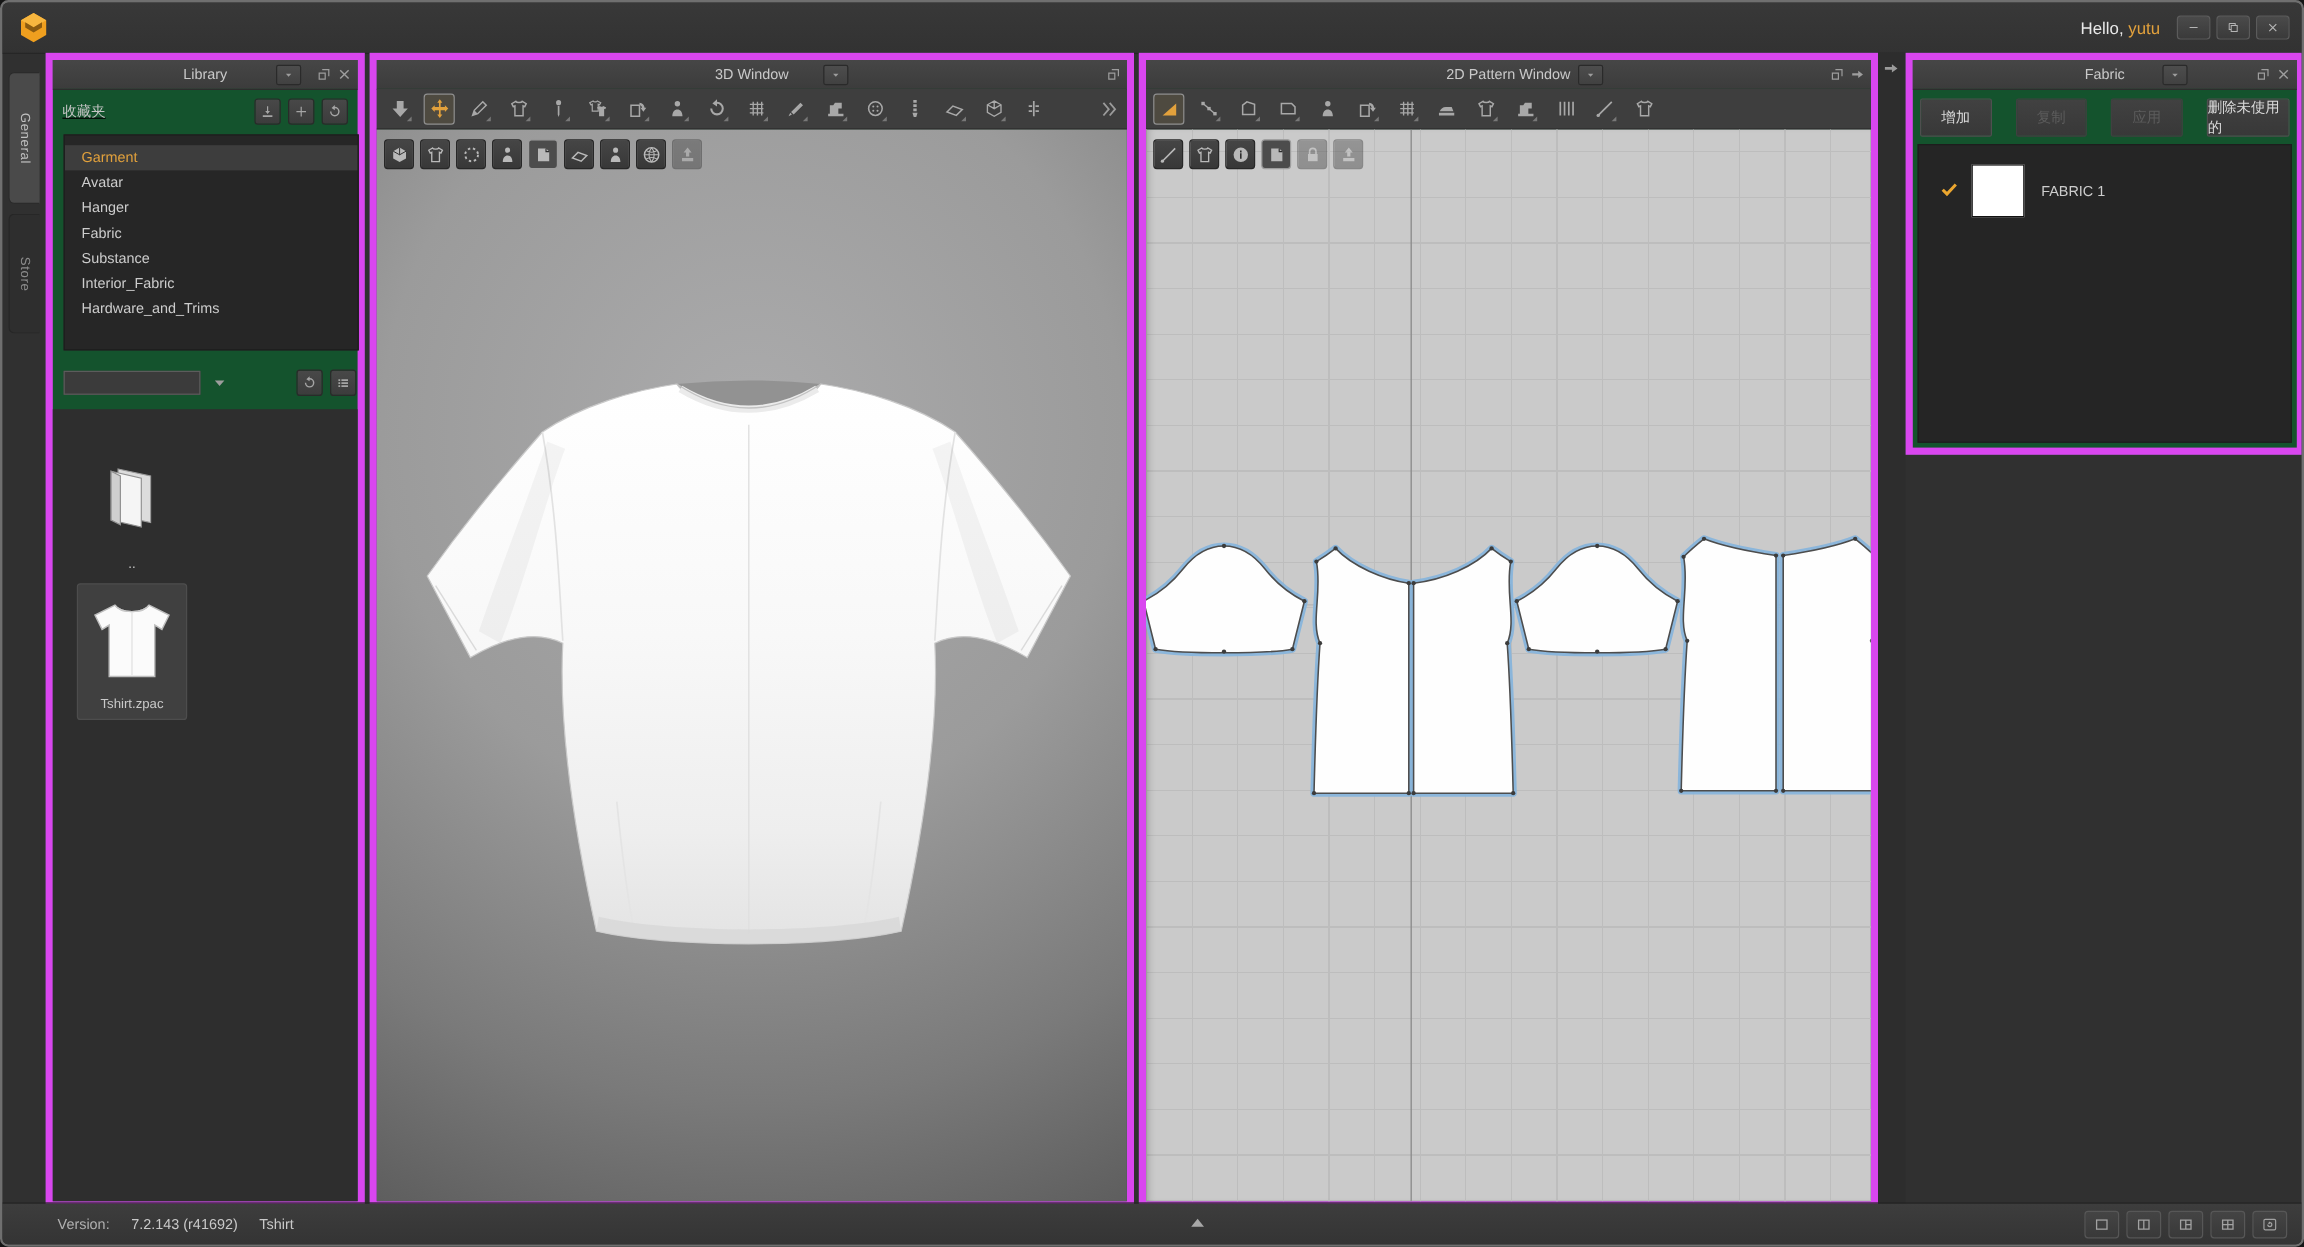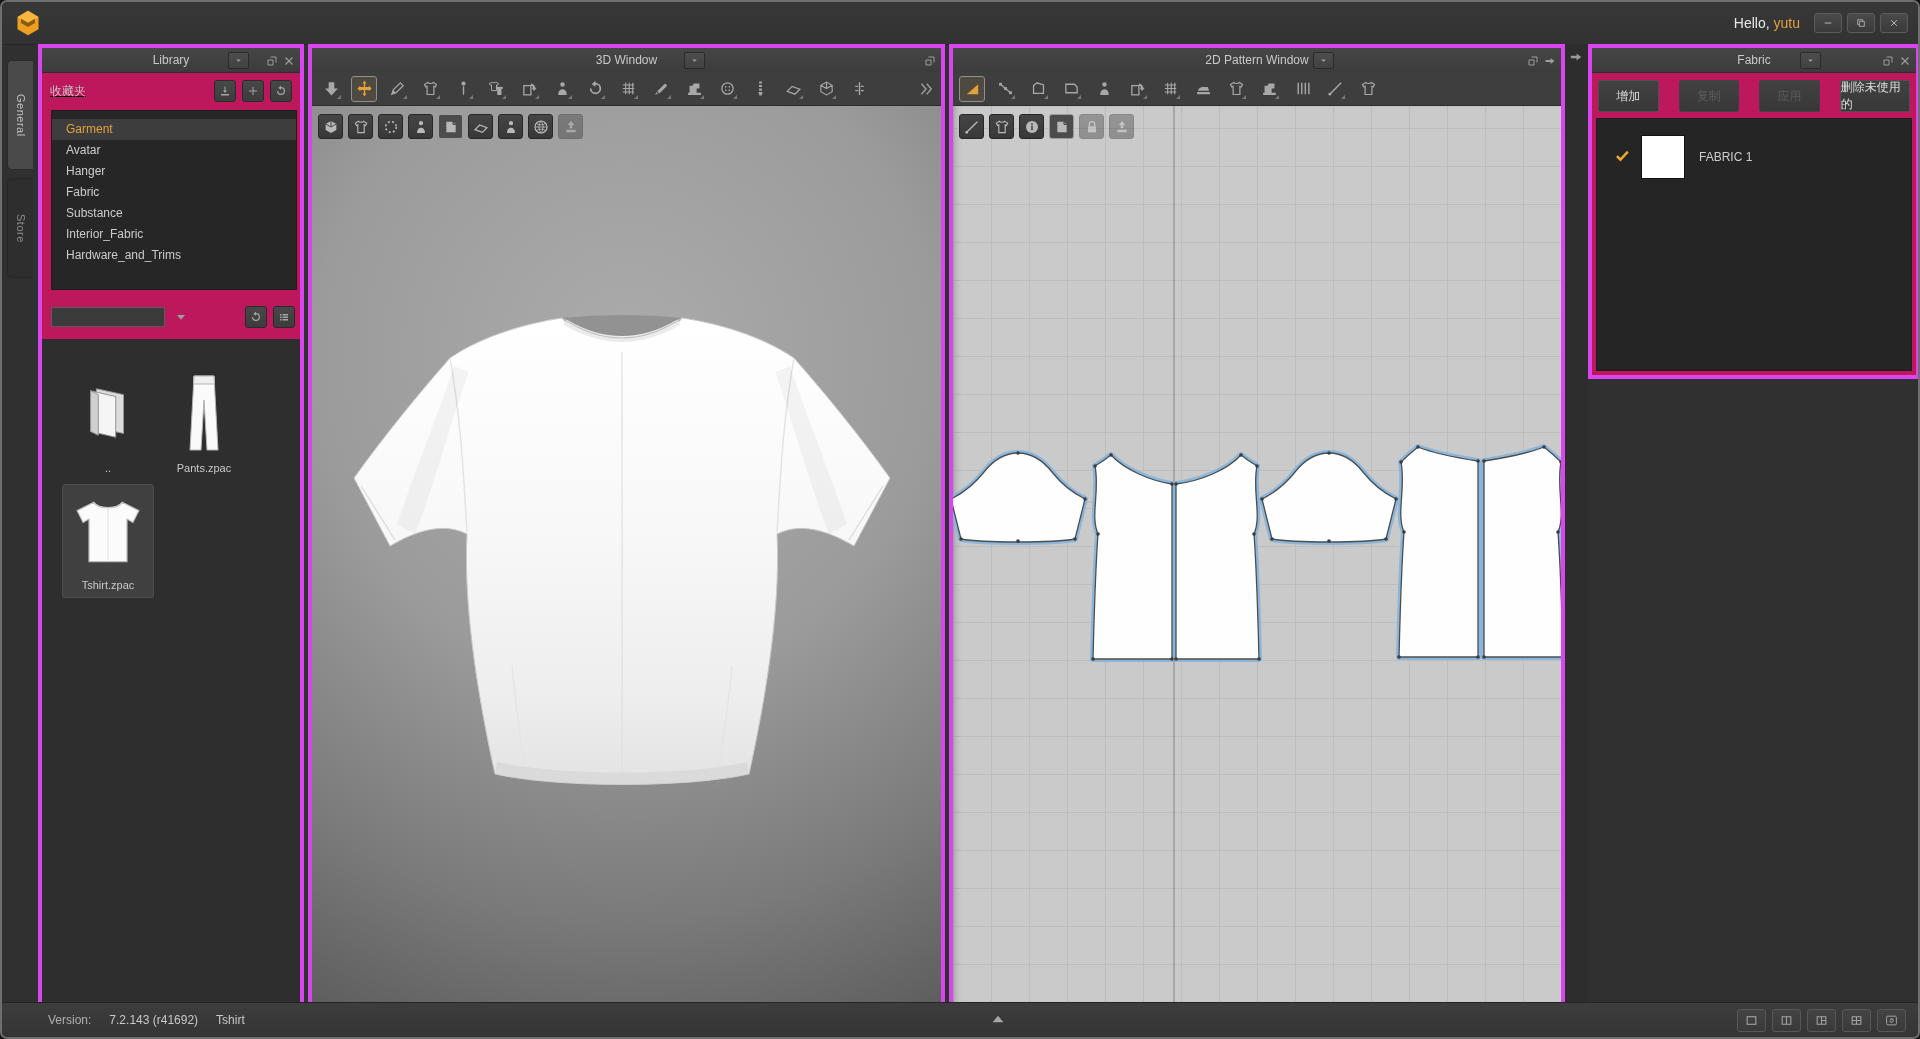--- a/index.html
+++ b/index.html
@@ -10,21 +10,21 @@
   .logo{width:28px;height:28px;margin:0 14px 0 12px;flex:0 0 auto;}
   .menus{display:flex;align-items:center;height:100%;}
   .menu{padding:0 13px;font-size:15px;color:#e2e2e2;line-height:42px;cursor:default;}
   .tb-right{margin-left:auto;display:flex;align-items:center;gap:14px;padding-right:10px;}
   .hello{font-size:14px;color:#e8e8e8;}
   .hello b{color:#e2a13c;font-weight:normal;}
   .winbtns{display:flex;gap:5px;}
   .wbtn{width:26px;height:18px;background:linear-gradient(#4a4a4a,#3a3a3a);border:1px solid #5b5b5b;border-radius:3px;color:#b5b5b5;display:flex;align-items:center;justify-content:center;}
   .wbtn svg{width:10px;height:10px;}
   
-  .panel{position:absolute;background:#be185d;border:4px solid #d946ef;box-sizing:border-box;}
+  .panel{position:absolute;background:#14532d;border:6px solid #d946ef;box-sizing:border-box;}
   .phead{height:24px;background:linear-gradient(#464646,#3c3c3c);border-bottom:1px solid #2d2d2d;position:relative;}
   .ptitle{position:absolute;left:0;right:0;top:0;text-align:center;line-height:24px;font-size:12px;color:#c9c9c9;}
   .dd{position:absolute;top:4px;width:19px;height:15px;background:linear-gradient(#4d4d4d,#414141);border:1px solid #2a2a2a;border-radius:2px;color:#9d9d9d;display:flex;align-items:center;justify-content:center;}
   .dd svg{width:9px;height:9px;}
   .phicons{position:absolute;right:5px;top:5px;display:flex;gap:5px;color:#9d9d9d;}
   .phicons svg{width:12px;height:12px;}
   
   .vtab{position:absolute;left:5px;width:26px;writing-mode:vertical-rl;display:flex;align-items:center;justify-content:center;
     font-size:11px;letter-spacing:.5px;border-radius:5px 0 0 5px;box-sizing:border-box;}
   .vtab.on{background:#4a4a4a;color:#c0c0c0;border:1px solid #2b2b2b;border-right:none;}
@@ -362,29 +362,20 @@
       <div class="cell" style="left:20px;top:27px;">
         <div class="art">
           <svg width="62" height="66" viewBox="0 0 64 68">
               <path d="M20 8l28 6v40l-28-6z" fill="#dcdcdc" stroke="#9a9a9a"></path>
               <path d="M14 10l26 6v42l-26-6z" fill="#f5f5f5" stroke="#8f8f8f"></path>
               <path d="M14 10l8 4v42l-8-4z" fill="#cfcfcf" stroke="#8f8f8f"></path>
             </svg>
         </div>
         <div class="clabel">..</div>
       </div>
-      <div class="cell" style="left:116px;top:27px;">
-        <div class="art">
-          <svg width="44" height="84" viewBox="0 0 44 84">
-              <path d="M12 4h20l4 74h-11l-3-50-3 50H8z" fill="#fafafa" stroke="#b5b5b5"></path>
-              <path d="M12 4h20l.5 8h-21z" fill="#eee" stroke="#b5b5b5"></path>
-            </svg>
-        </div>
-        <div class="clabel">Pants.zpac</div>
-      </div>
       <div class="cell sel" style="left:20px;top:145px;">
         <div class="art">
           <svg width="76" height="70" viewBox="0 0 64 58">
               <path d="M20 4L6 11l5 10 5-3v36h32V18l5 3 5-10L44 4c-4 6-20 6-24 0z" fill="#fbfbfb" stroke="#bdbdbd"></path>
               <path d="M20 4c4 6 20 6 24 0" fill="none" stroke="#c9c9c9"></path>
               <path d="M32 9v44" stroke="#e4e4e4"></path>
             </svg>
         </div>
         <div class="clabel">Tshirt.zpac</div>
       </div>

